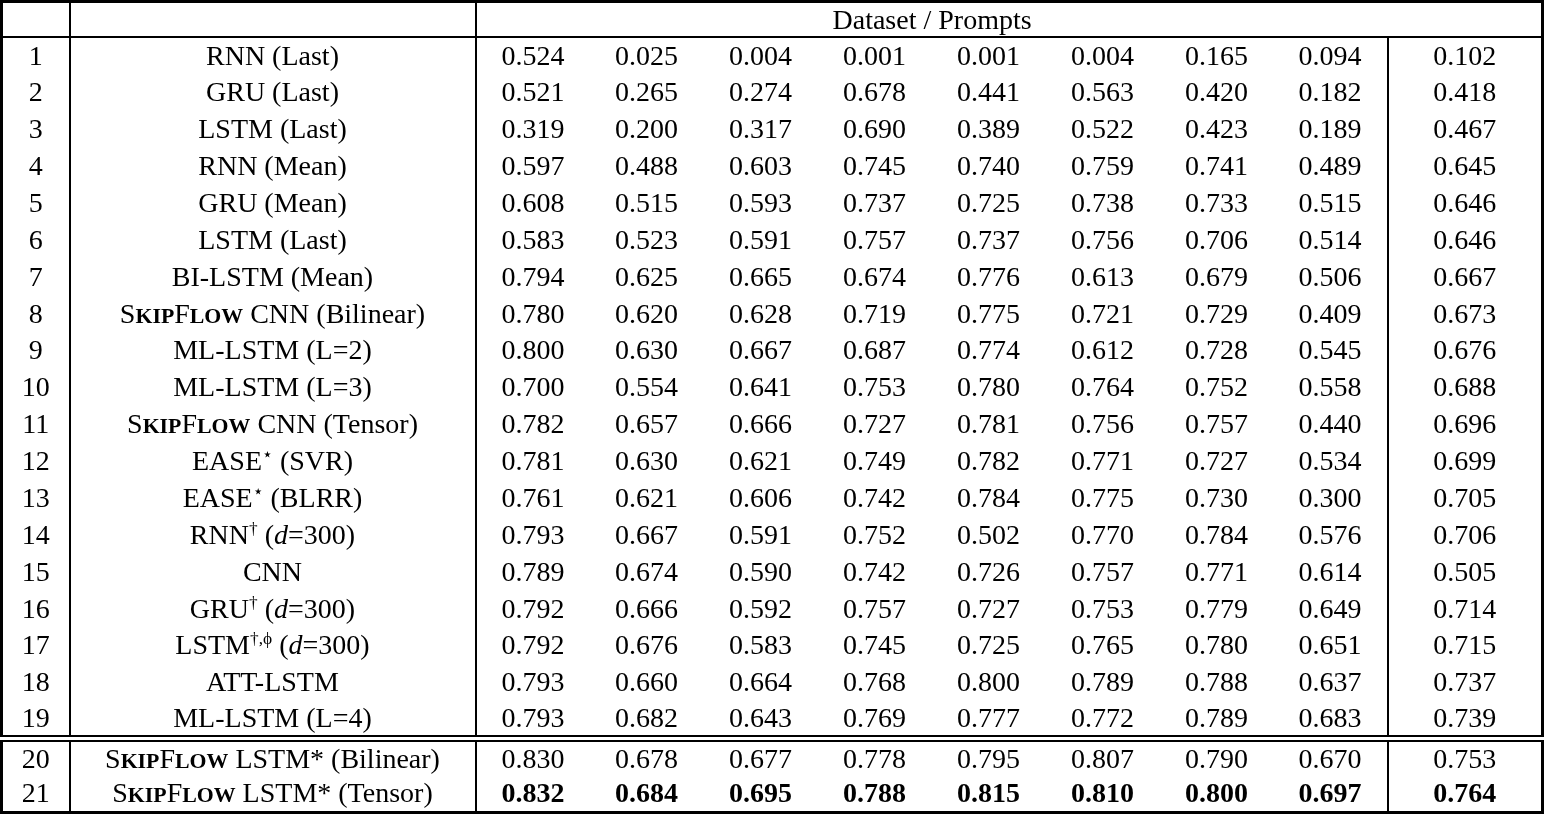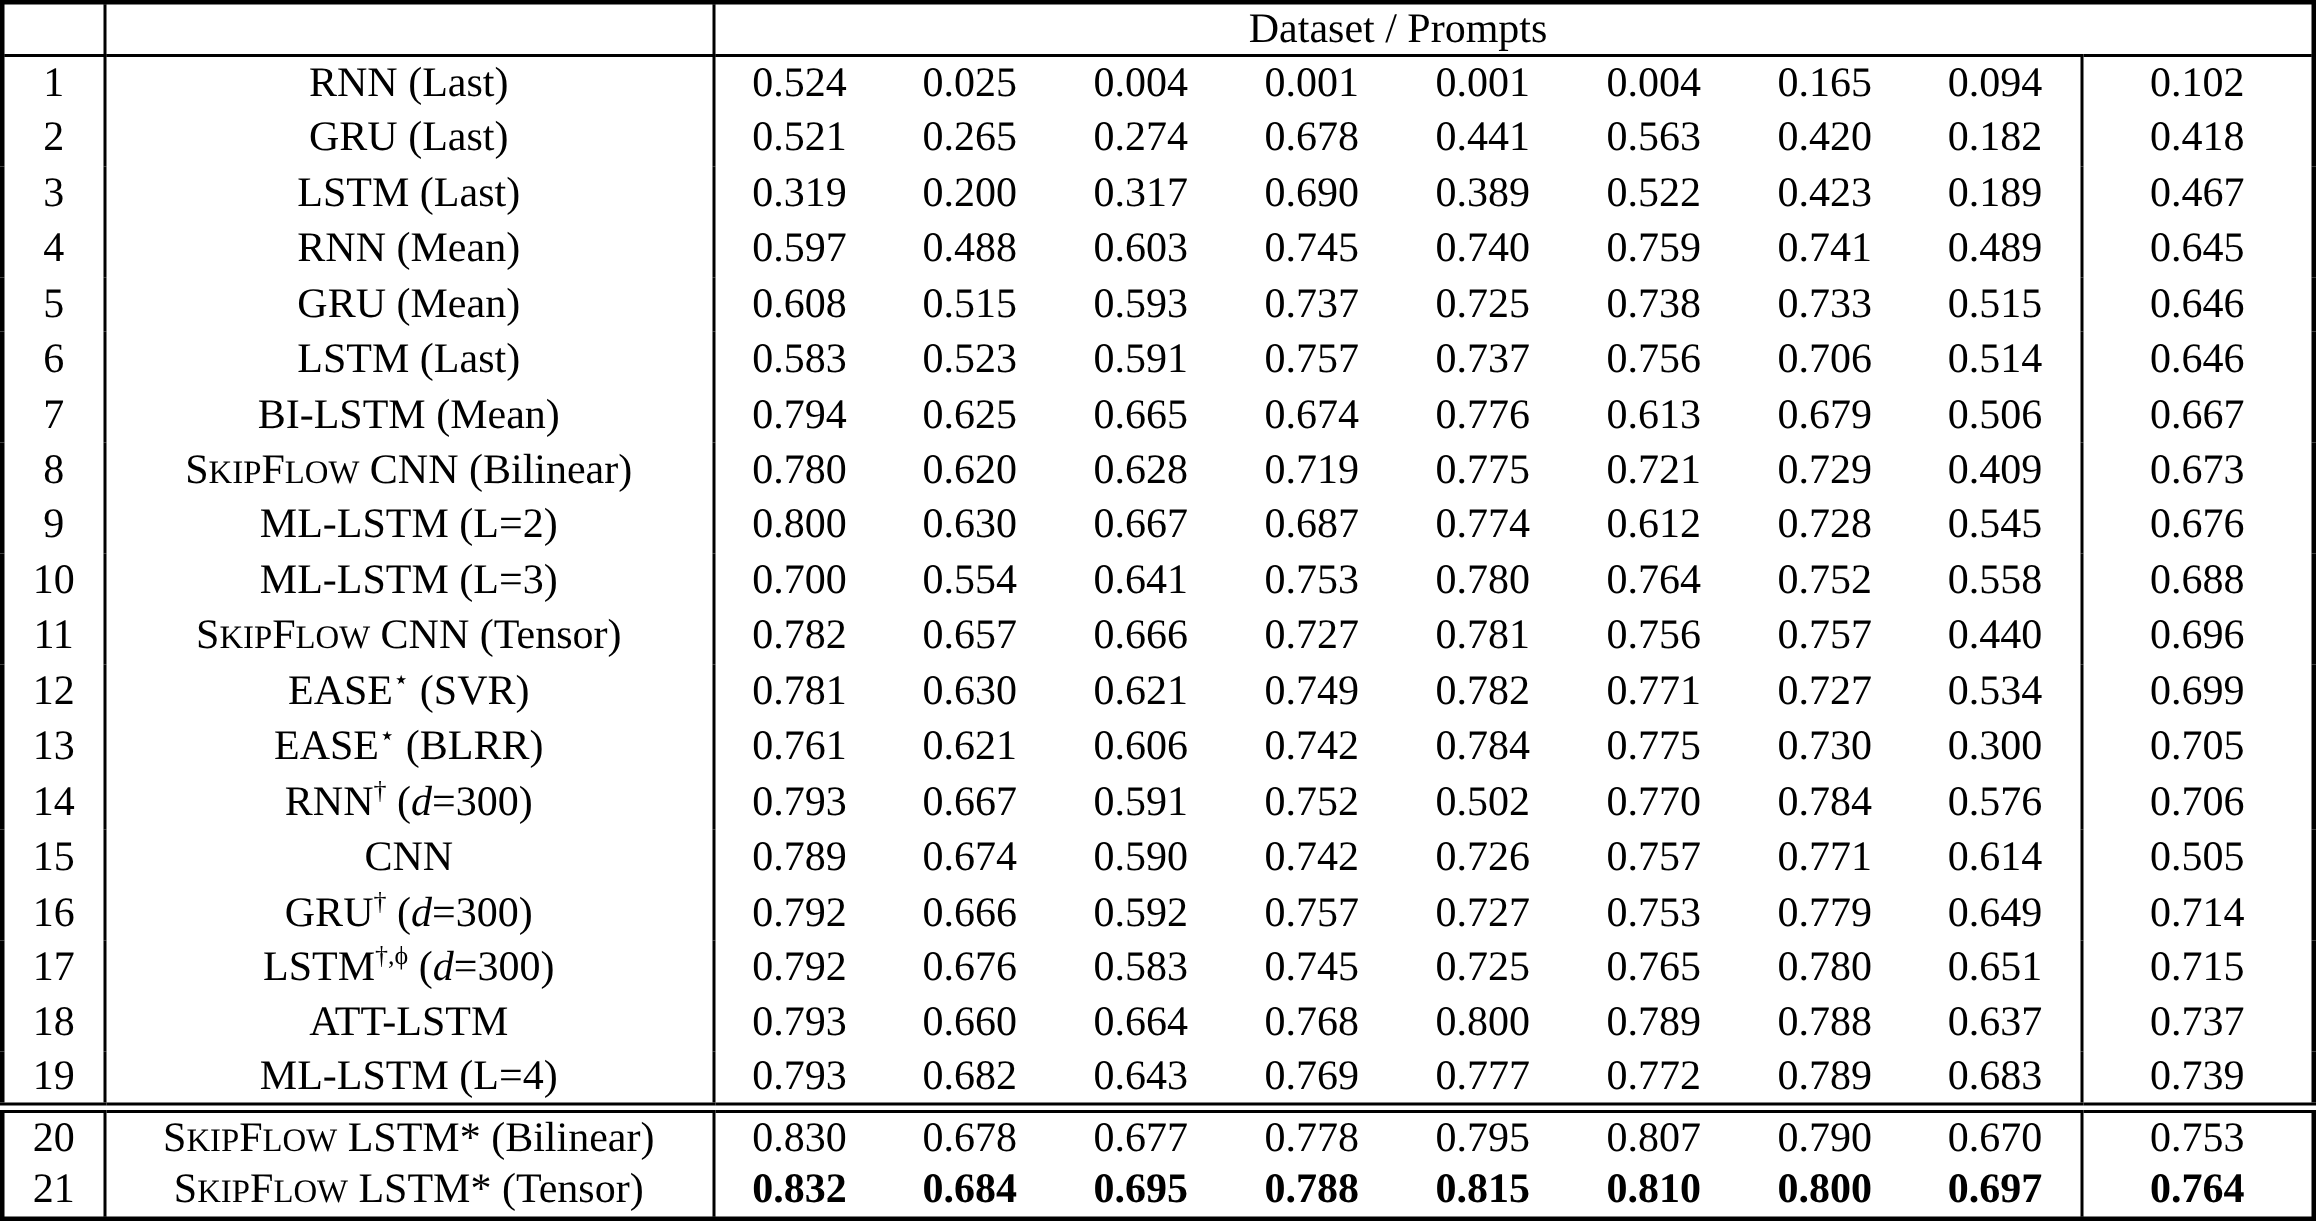--- a/index.html
+++ b/index.html
@@ -30,21 +30,21 @@
   tr.hdr2 th { border-bottom: 7px double #000; height: 30px; }
   
   tr.sep td { border-top: 7px double #000; margin-top: 16px; }
   tbody tr { height: 35px; }
   .u {
     text-decoration-thickness: 2px;
     text-underline-offset: 5px;
     text-align: right;
   }
   .b { font-weight: bold; }
-  .sc { font-size: 0.78em; }
+  .sc { font-size: 0.78em; font-weight: bold; }
   sup { font-size: 0.62em; line-height: 0; }
   i { font-style: italic; }
 </style>
 </head>
 <body>
 
 <table>
   <colgroup>
     <col style="width:68px">
     <col style="width:406px">

